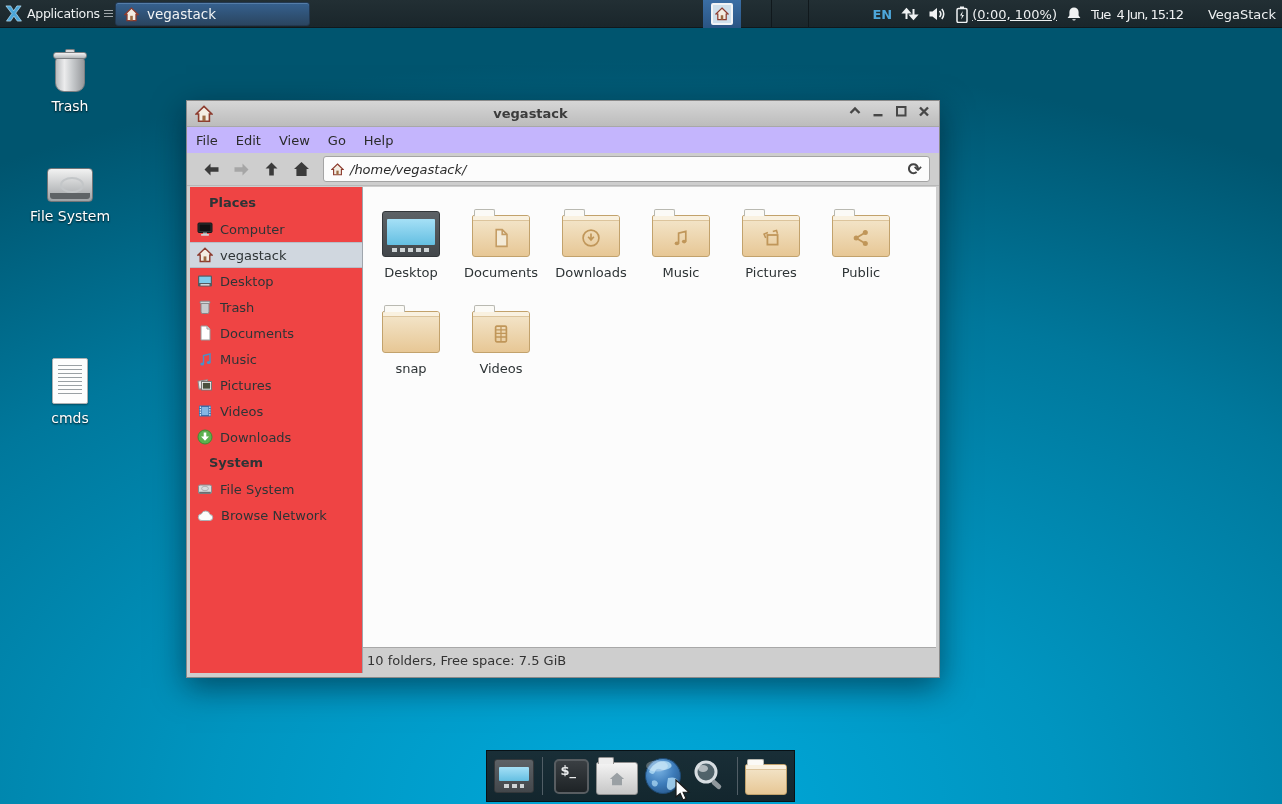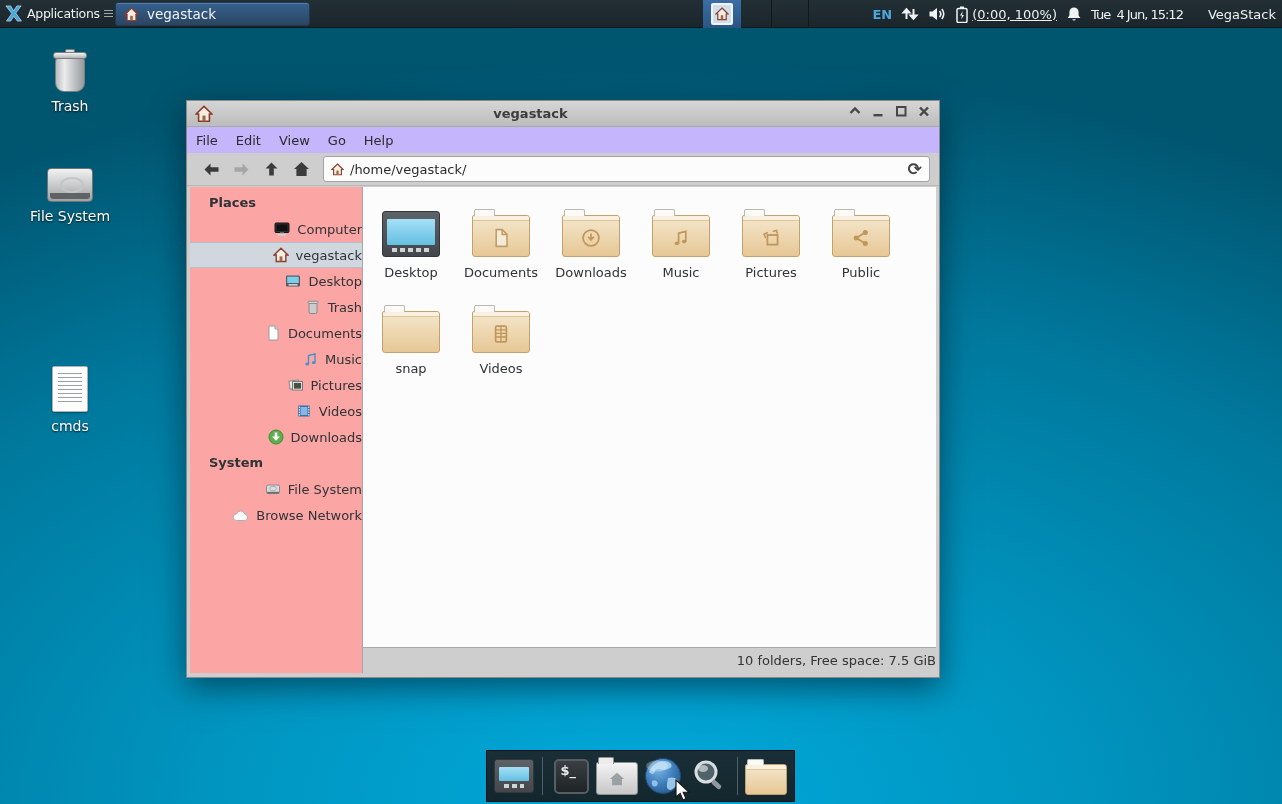--- a/index.html
+++ b/index.html
@@ -44,43 +44,43 @@
 .folder::after { content:""; position:absolute; top:0; left:0; right:0; height:4px; background:#f9f1e0; border-bottom:1px solid #dcc49c; border-radius:2px 2px 0 0; }
 .folder .emblem { position:absolute; inset:4px 0 0 0; display:flex; align-items:center; justify-content:center; }
 
 .window { position:absolute; left:186px; top:100px; width:754px; height:578px; background:#cecece; border:1px solid #8a8a8a; box-shadow:0 10px 30px rgba(0,10,20,.5); }
 .titlebar { height:26px; background:linear-gradient(#d6d6d6,#bcbcbc); border-bottom:1px solid #a8a8a8; display:flex; align-items:center; padding:0 8px; }
 .title { flex:1; text-align:center; font-size:13px; font-weight:bold; color:#3c3c3c; }
 .winbtns { display:flex; gap:9px; color:#4b4b4b; }
 .winbtn { width:14px; text-align:center; font-size:12px; font-weight:bold; line-height:24px; }
 .menubar { height:26px; background:#c4b5fd; display:flex; align-items:center; font-size:13px; color:#2b2b2b; }
 .menubar span { padding:4px 9px; }
-.toolbar { height:33px; background:#cecece; display:flex; align-items:center; padding:0 9px; border-bottom:1px solid #b8b8b8; }
+.toolbar { height:33px; background:#cecece; display:flex; align-items:center; padding:0 9px; border-bottom:1px solid #b8b8b8;font-style:italic; }
 .tbtn { width:30px; height:26px; display:flex; align-items:center; justify-content:center; }
 .pathbar { flex:1; height:26px; margin-left:7px; background:#fcfcfc; border:1px solid #a4a4a4; border-radius:3px; display:flex; align-items:center; padding:0 7px; font-size:13px; color:#2b2b2b; gap:6px; }
 .pathbar .ptxt { flex:1; }
 .reload { color:#444; font-size:17px; font-weight:bold; line-height:1; }
 .winbody { position:absolute; left:3px; right:3px; top:86px; bottom:4px; display:flex; }
-.sidebar { width:173px; background:#fca5a5; border-right:1px solid #9fa6ad; font-size:13px; color:#2e3436; flex:none; padding-top:3px; }
+.sidebar { width:173px; background:#ef4444; border-right:1px solid #9fa6ad; font-size:13px; color:#2e3436; flex:none; padding-top:3px; }
 .shead { height:26px; line-height:26px; font-weight:bold; padding-left:19px; }
-.srow { height:26px; display:flex; align-items:center; gap:7px; padding-left:13px;justify-content:flex-end; }
+.srow { height:26px; display:flex; align-items:center; gap:7px; padding-left:7px; }
 .srow.sel { background:#d0d7df; border-top:1px solid #b6bfc8; border-bottom:1px solid #b6bfc8; height:26px; }
 .srow svg { flex:none; }
 .rightcol { flex:1; display:flex; flex-direction:column; }
 .files { flex:1; background:#fcfcfc; position:relative; display:flex; flex-wrap:wrap; align-content:flex-start; padding:18px 0 0 3px; column-gap:0; }
 .cell { width:90px; height:96px; display:flex; flex-direction:column; align-items:center; }
 .cell .fwrap { height:52px; display:flex; align-items:flex-end; }
 .cell .folder { width:58px; height:42px; }
 .cell .folder::before { width:19px; height:7px; top:-7px; }
 .cell .emblem svg { width:24px; height:24px; }
 .cell .flabel { margin-top:8px; font-size:13px; color:#2e3436; }
 .deskicon { width:58px; height:46px; background:linear-gradient(#5d6266,#43474b); border:1px solid #33373a; border-radius:3px; position:relative; }
 .deskicon .scr { position:absolute; left:4px; right:4px; top:7px; bottom:11px; background:linear-gradient(#a5e0f6,#64bfe2); border-radius:1px; }
 .deskicon .dots { position:absolute; left:9px; right:9px; bottom:4px; height:4px; background:repeating-linear-gradient(90deg,#cfd4d6 0 5px, transparent 5px 8px); }
-.statusbar { height:26px; background:#cecece; border-top:1px solid #a8a8a8; display:flex; align-items:center; padding-left:4px; font-size:13px; color:#333;justify-content:flex-end; }
+.statusbar { height:26px; background:#cecece; border-top:1px solid #a8a8a8; display:flex; align-items:center; padding-left:4px; font-size:13px; color:#333; }
 
 .dock { position:absolute; left:486px; top:750px; width:309px; height:52px; background:linear-gradient(rgba(26,42,49,.96), rgba(20,33,39,.96)); border:1px solid rgba(5,12,16,.8); display:flex; align-items:center; gap:4px; padding:0 6px; }
 .dock .dsep { flex:none; width:1px; height:38px; background:#515e66; margin:0 3px; }
 .ditem { flex:none; width:42px; height:42px; display:flex; align-items:center; justify-content:center; position:relative; }
 .term-i { width:35px; height:35px; background:linear-gradient(#3a3f43,#1e2326); border:2px solid #585d61; border-radius:5px; color:#e8eaeb; font-size:13px; font-weight:bold; padding:2px 0 0 5px; }
 .fm-i { width:42px; height:33px; position:relative; background:linear-gradient(#f4f4f4,#c6c6c6); border:1px solid #8f8f8f; border-radius:2px 3px 3px 3px; margin-top:5px; }
 .fm-i::before { content:""; position:absolute; top:-6px; left:1px; width:14px; height:6px; background:#ededed; border:1px solid #8f8f8f; border-bottom:none; border-radius:2px 2px 0 0; }
 .dfolder { width:43px; height:31px; margin-top:6px; }
 .cursor { position:absolute; right:-8px; bottom:-6px; }
 </style>
@@ -153,21 +153,21 @@
         </div>
       </div>
     <div class="dlabel">Trash</div>
   </div>
   <div class="dicon" style="top:160px">
     <div class="icon-center">
         <div class="fs-i"></div>
       </div>
     <div class="dlabel">File System</div>
   </div>
-  <div class="dicon" style="top:366px">
+  <div class="dicon" style="top:358px">
     <div class="icon-center">
         <div class="page-i"></div>
       </div>
     <div class="dlabel">cmds</div>
   </div>
 
   <div class="window">
     <div class="titlebar">
       <svg width="18" height="18" viewBox="0 0 16 16">
           <path d="M8 1.2 L15 8 H12.8 V14.5 H3.2 V8 H1 Z" fill="#f3ede2" stroke="#8c3b2e" stroke-width="1.4"></path>

